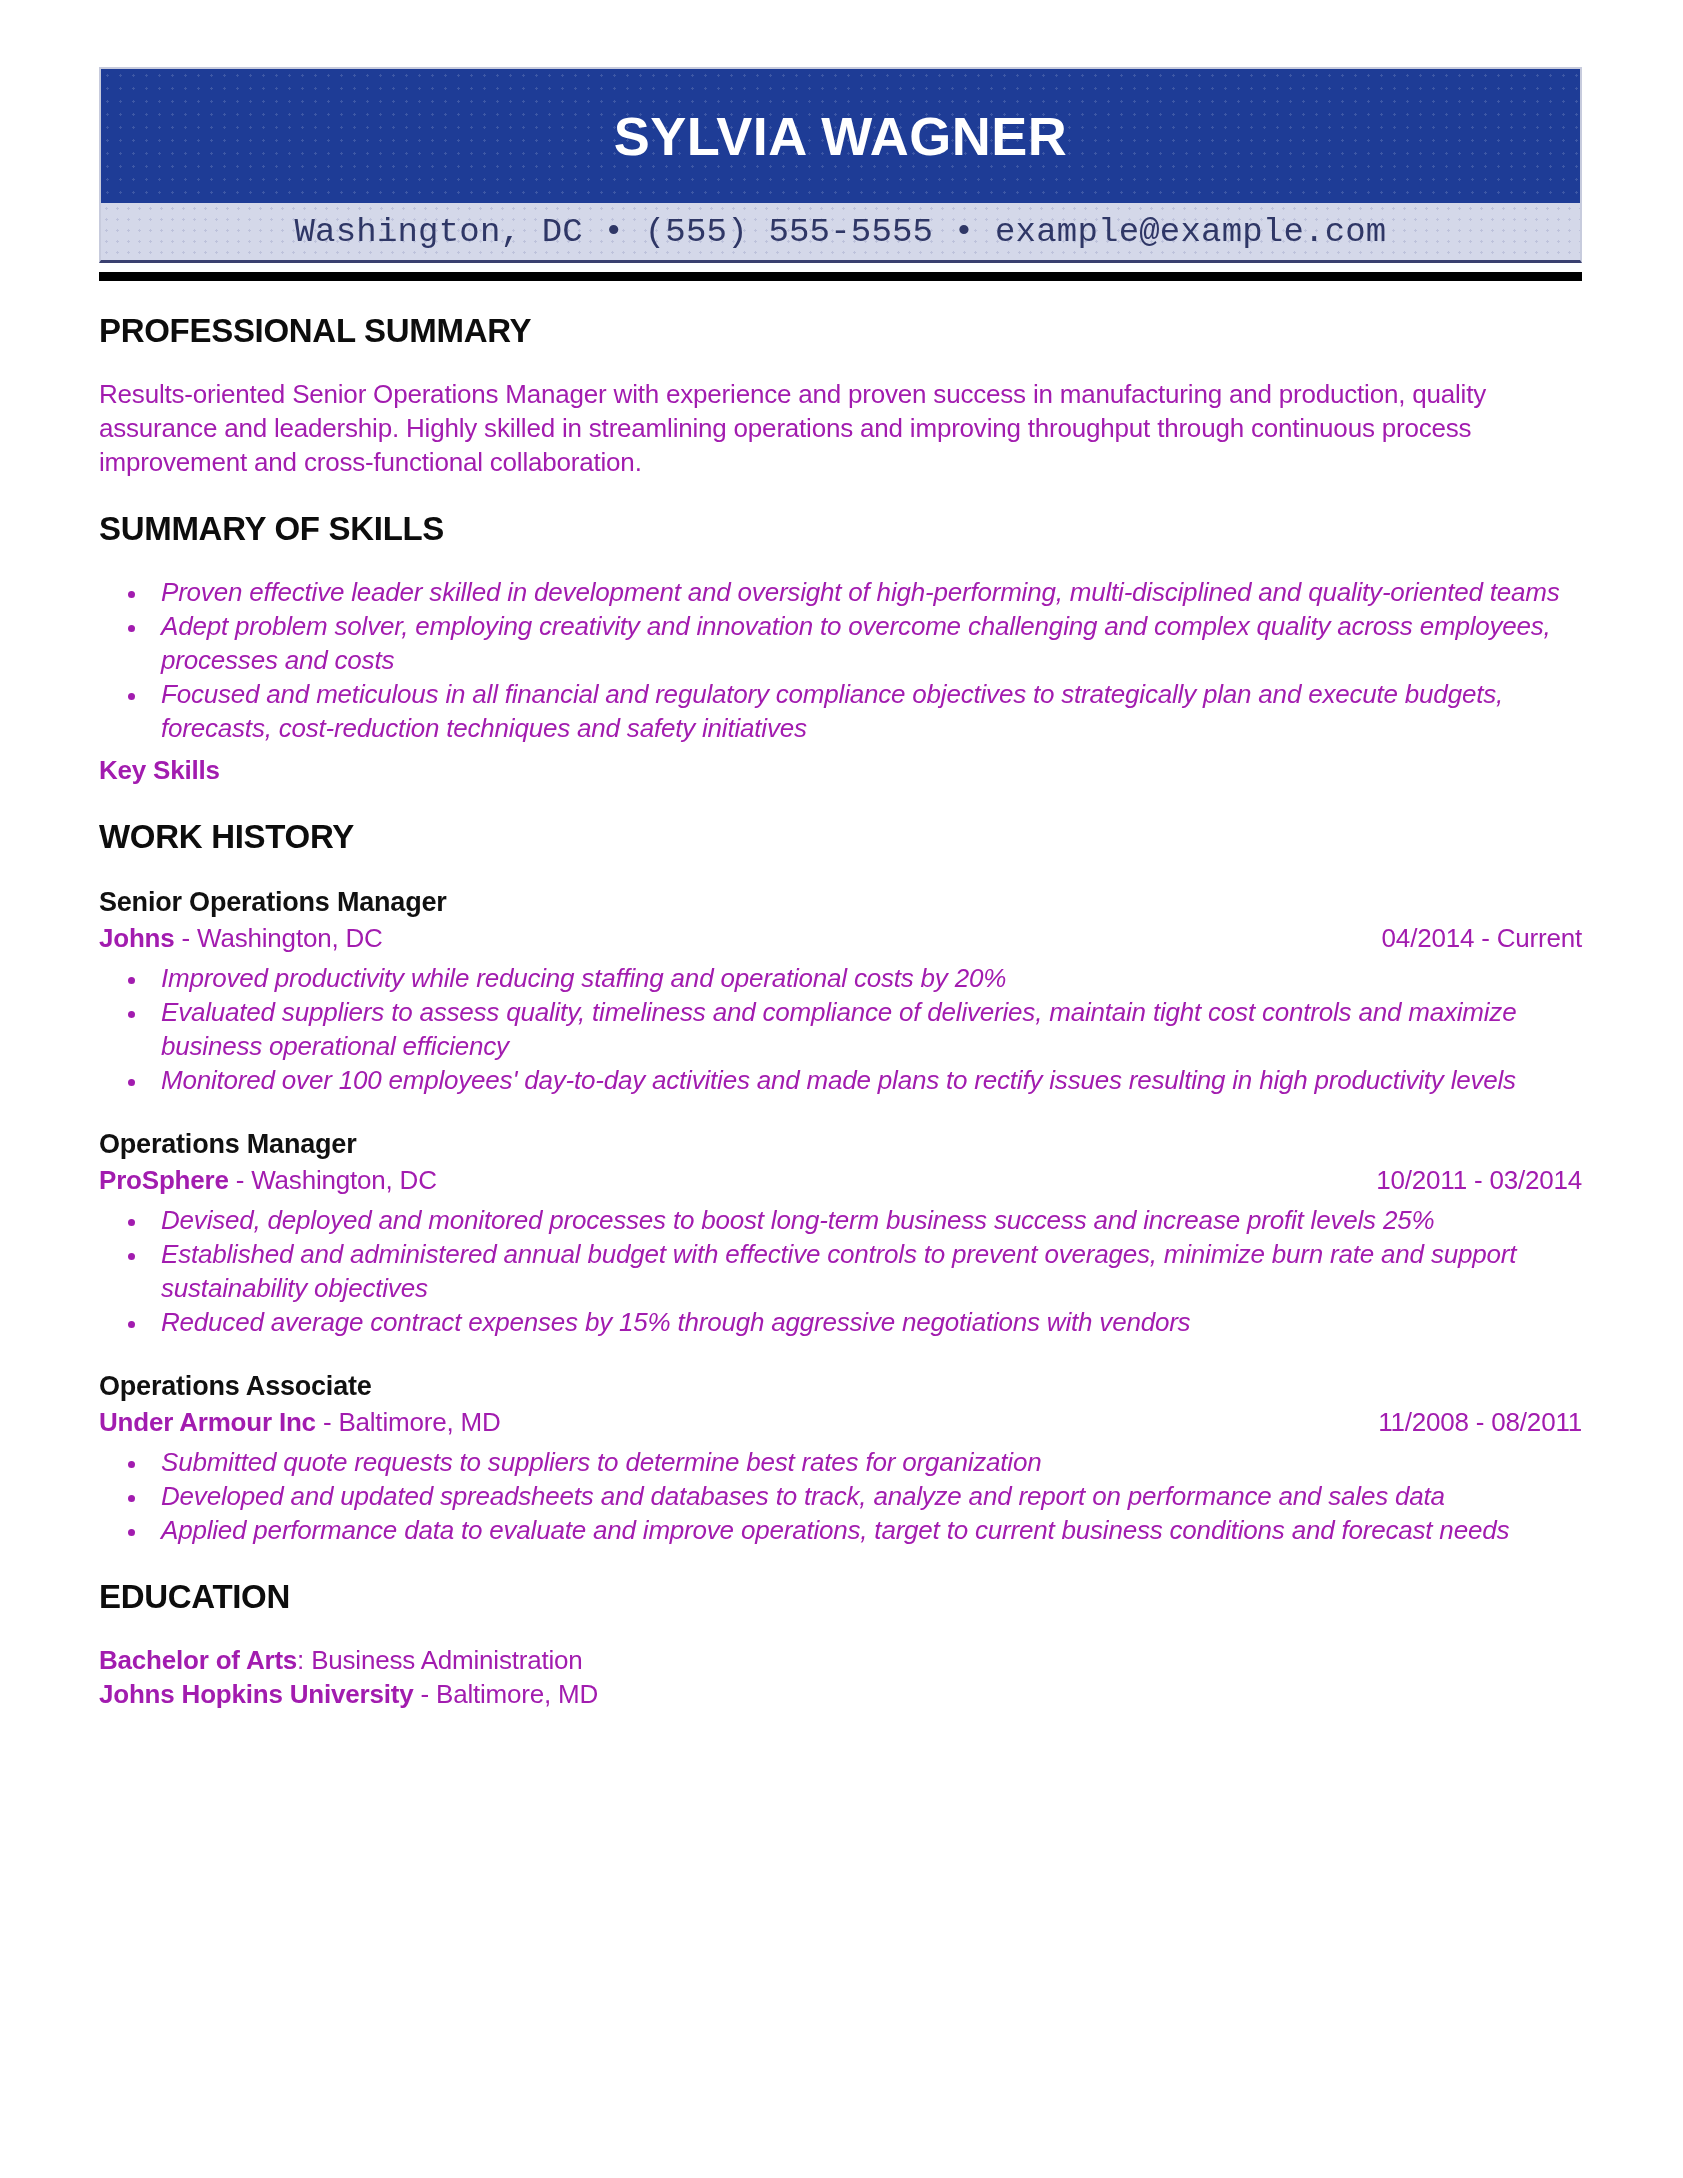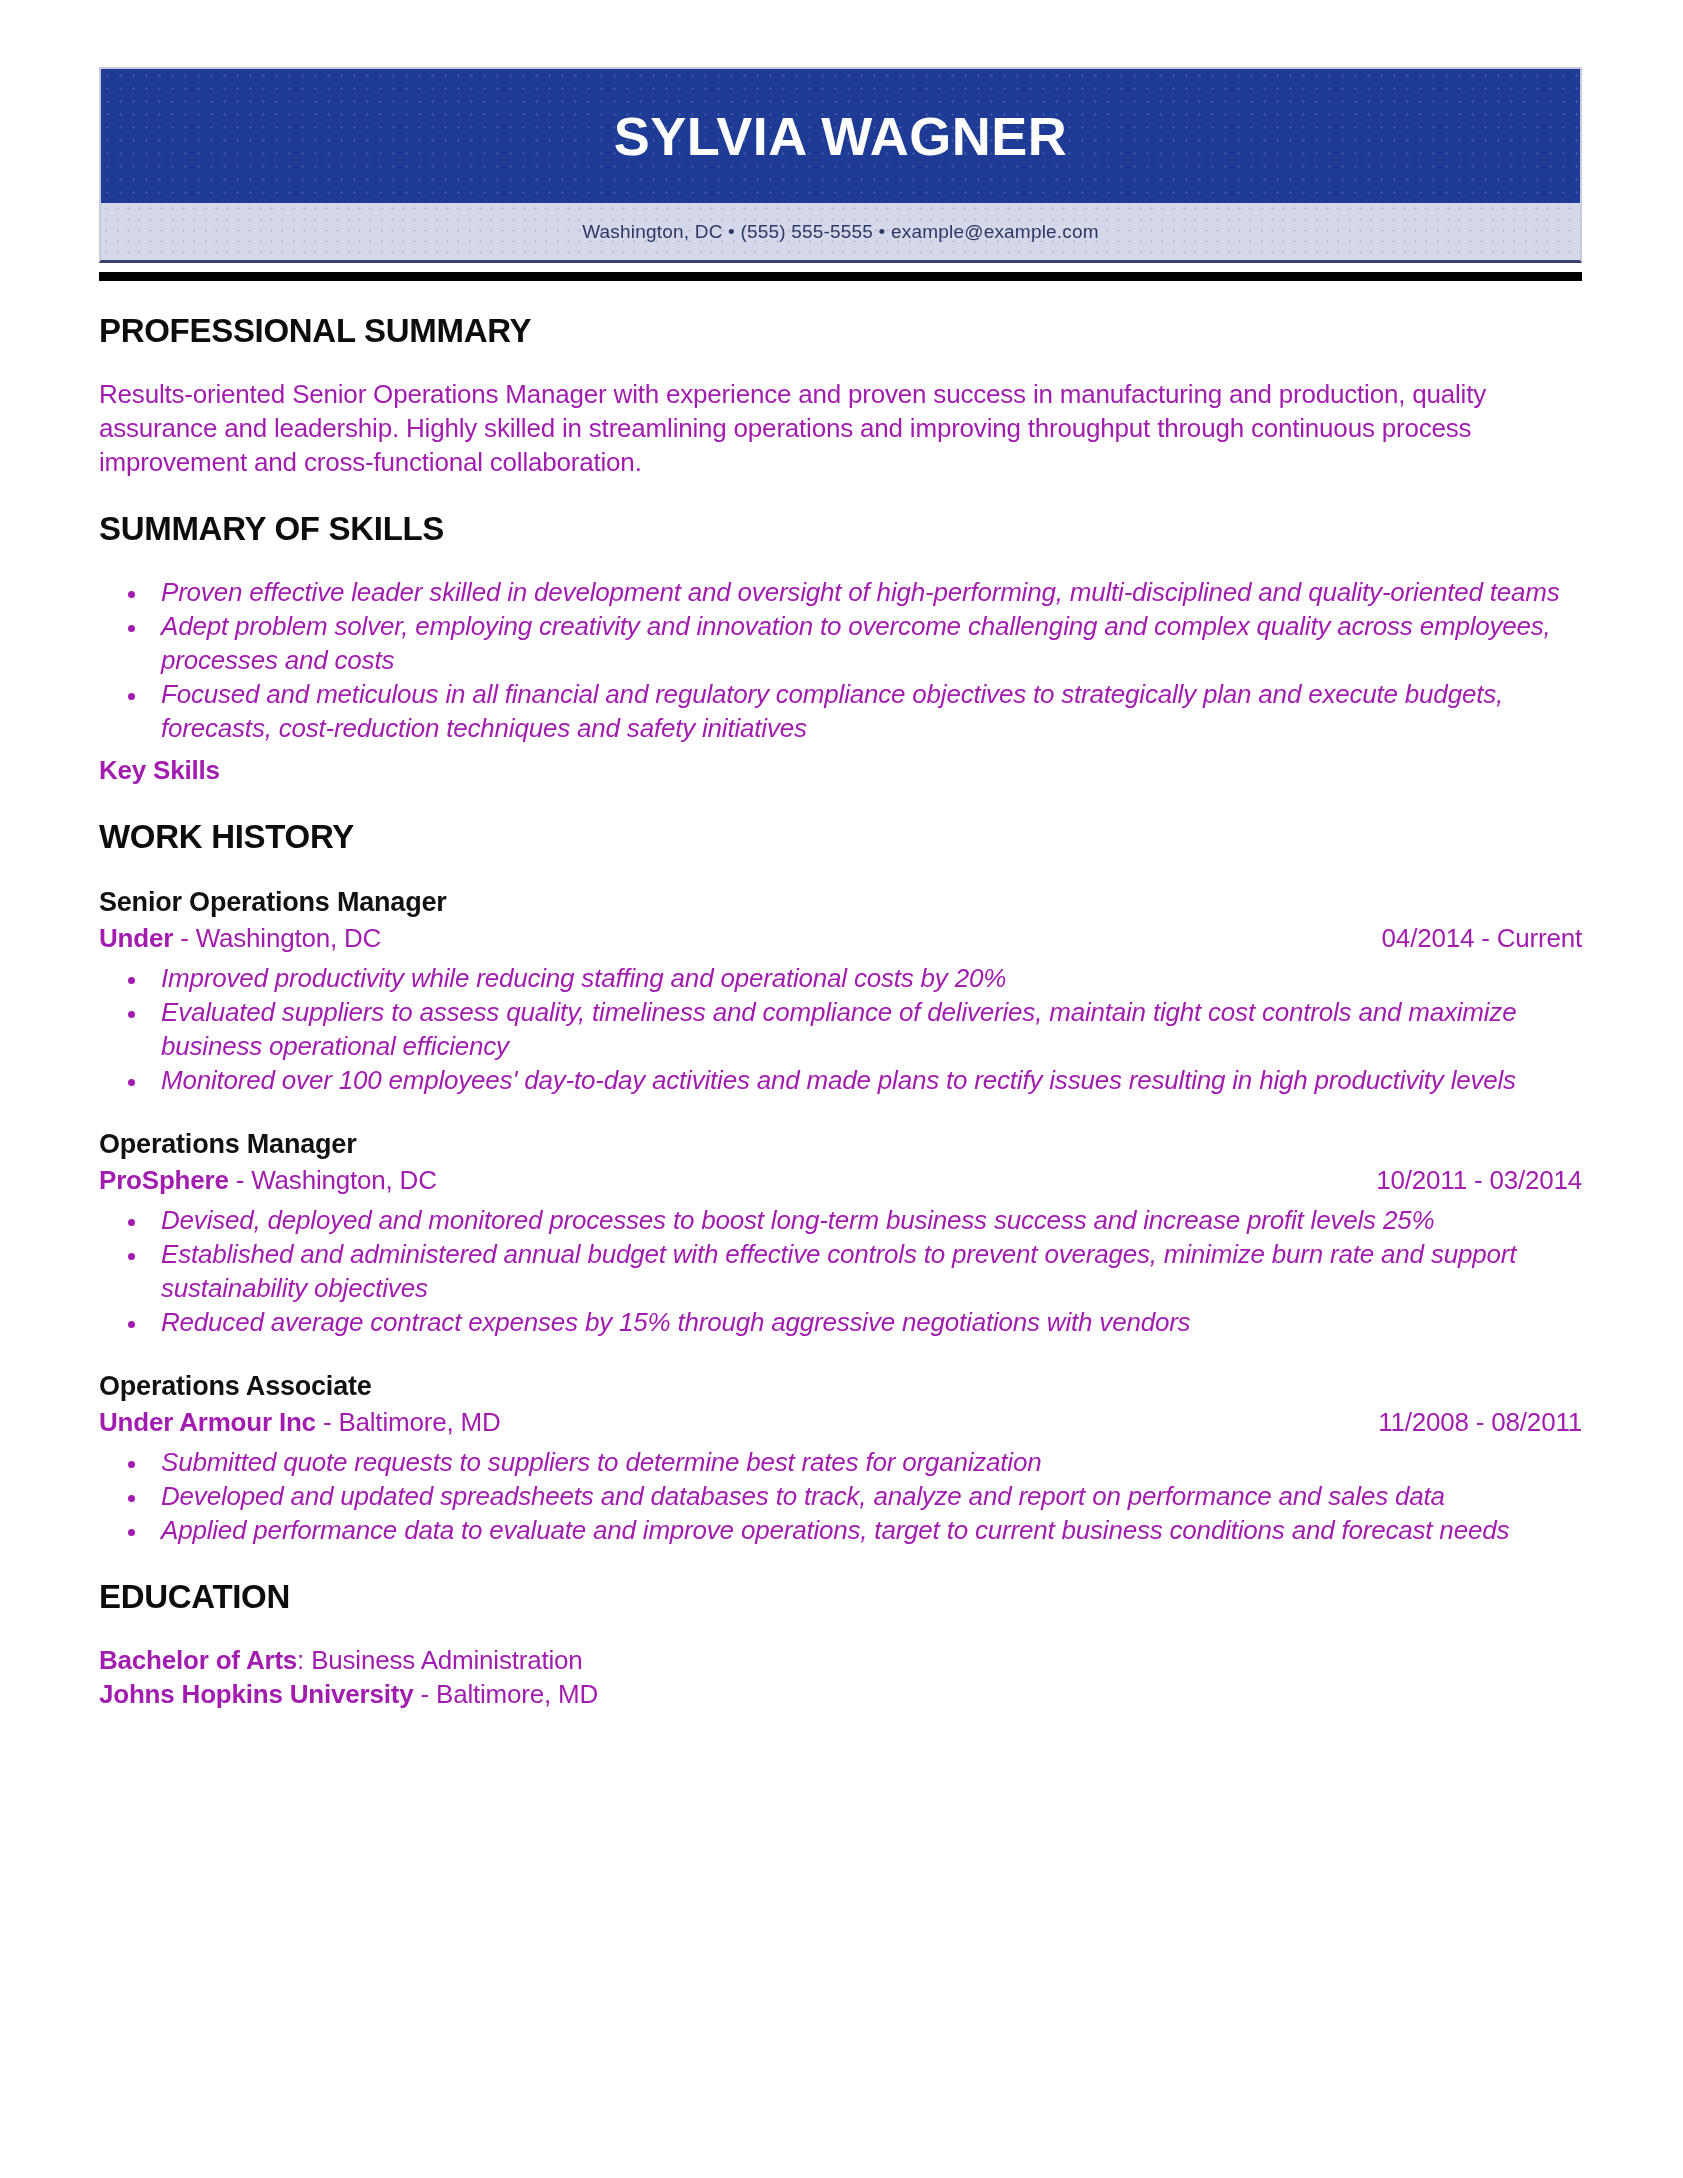--- a/index.html
+++ b/index.html
@@ -41,22 +41,23 @@
     height: 57px;
     background-color: #d4d8e9;
     background-image: radial-gradient(rgba(70,80,140,0.16) 1.1px, transparent 1.3px);
     background-size: 11px 11px;
     display: flex;
     align-items: center;
     justify-content: center;
   }
   .contact-line {
     color: #2f3766;
-    font-size: 19px;
+    font-size: 34px;
     letter-spacing: 0.2px;
+    font-family: Liberation Mono, monospace;
   }
   .black-bar {
     height: 9px;
     background: #000000;
     margin: 9px 101px 0 99px;
   }
 
   
   .content { margin: 0 101px 0 99px; }
 
@@ -127,21 +128,21 @@
       </ul>
       <div class="key-skills-label">Key Skills</div>
     </section>
 
     <section>
       <h2 class="section-title">WORK HISTORY</h2>
 
       <div class="job">
         <h3 class="job-title">Senior Operations Manager</h3>
         <div class="job-meta">
-          <span><span class="company-bold">Under</span><span> - Washington, DC</span></span>
+          <span><span class="company-bold">Johns</span><span> - Washington, DC</span></span>
           <span class="job-dates">04/2014 - Current</span>
         </div>
         <ul class="bullets">
           <li>Improved productivity while reducing staffing and operational costs by 20%</li>
           <li>Evaluated suppliers to assess quality, timeliness and compliance of deliveries, maintain tight cost controls and maximize business operational efficiency</li>
           <li>Monitored over 100 employees' day-to-day activities and made plans to rectify issues resulting in high productivity levels</li>
         </ul>
       </div>
 
       <div class="job">

